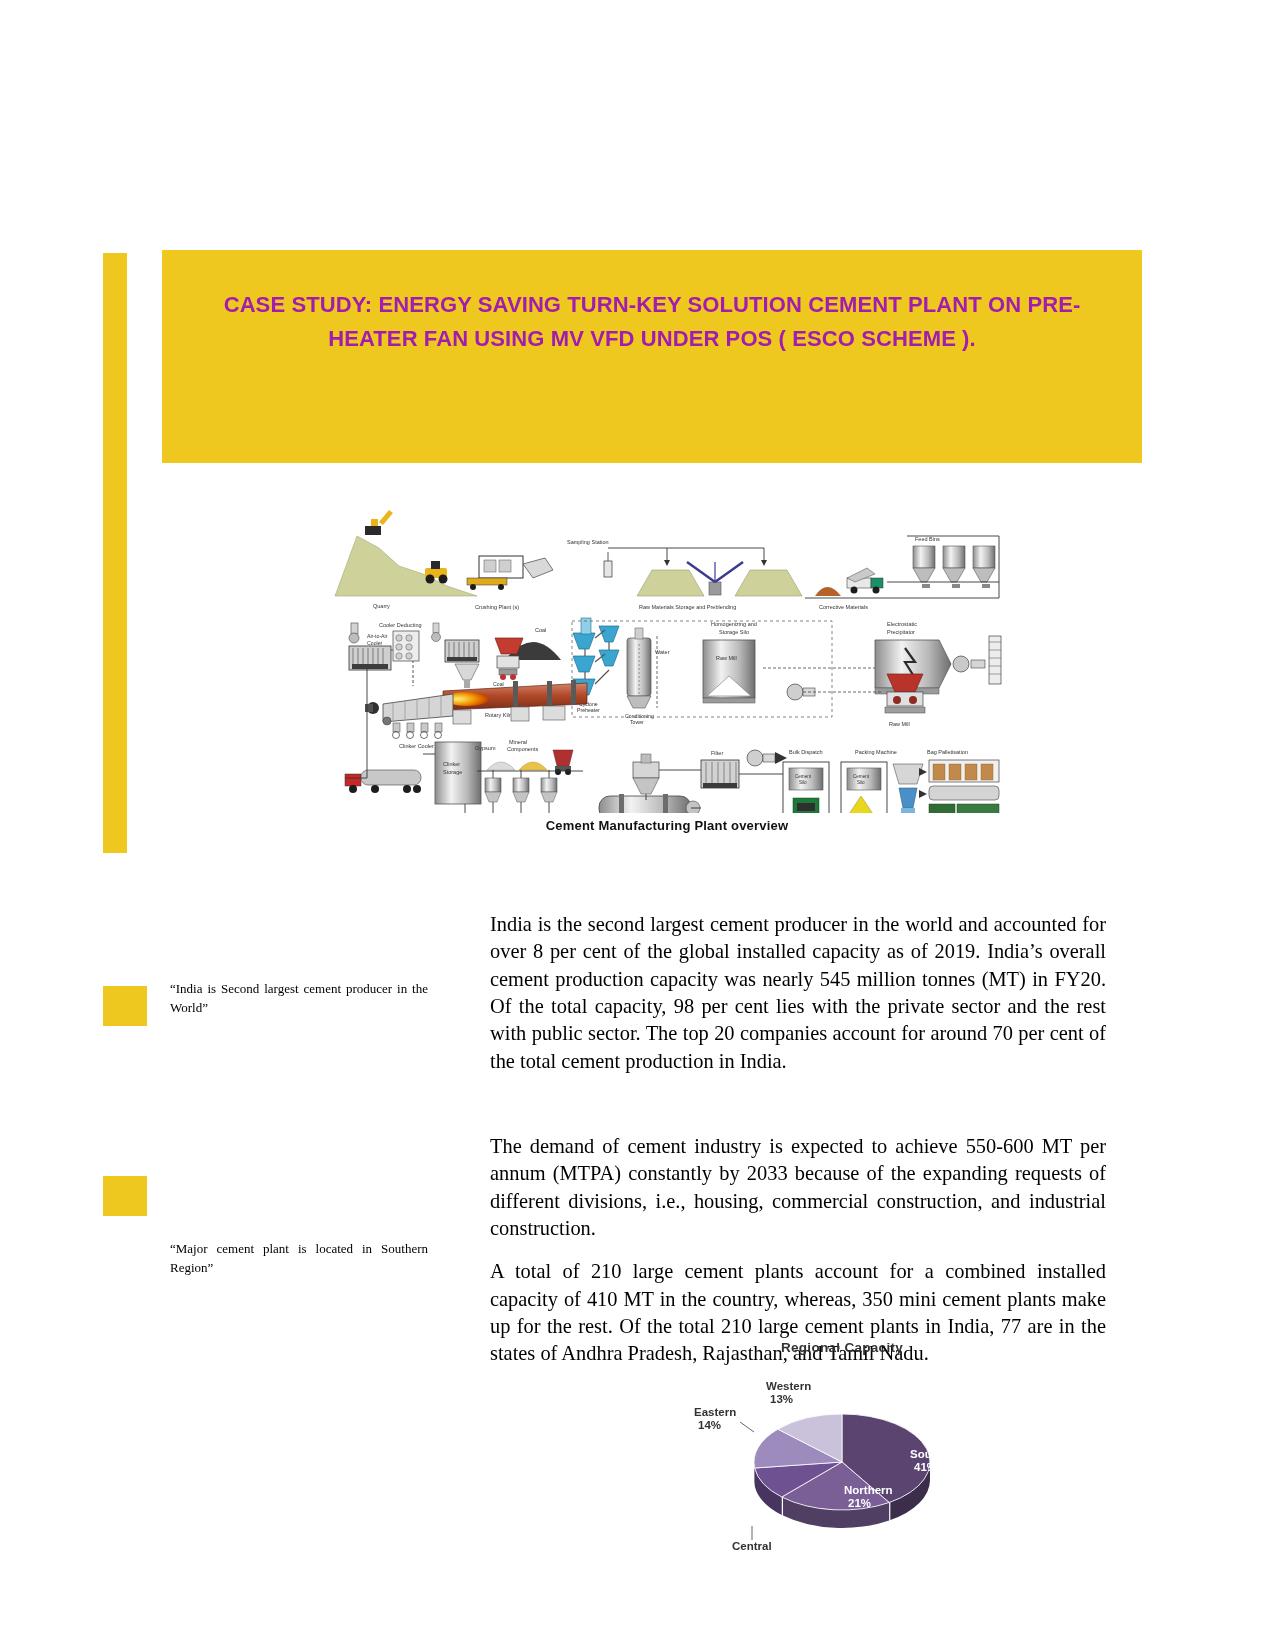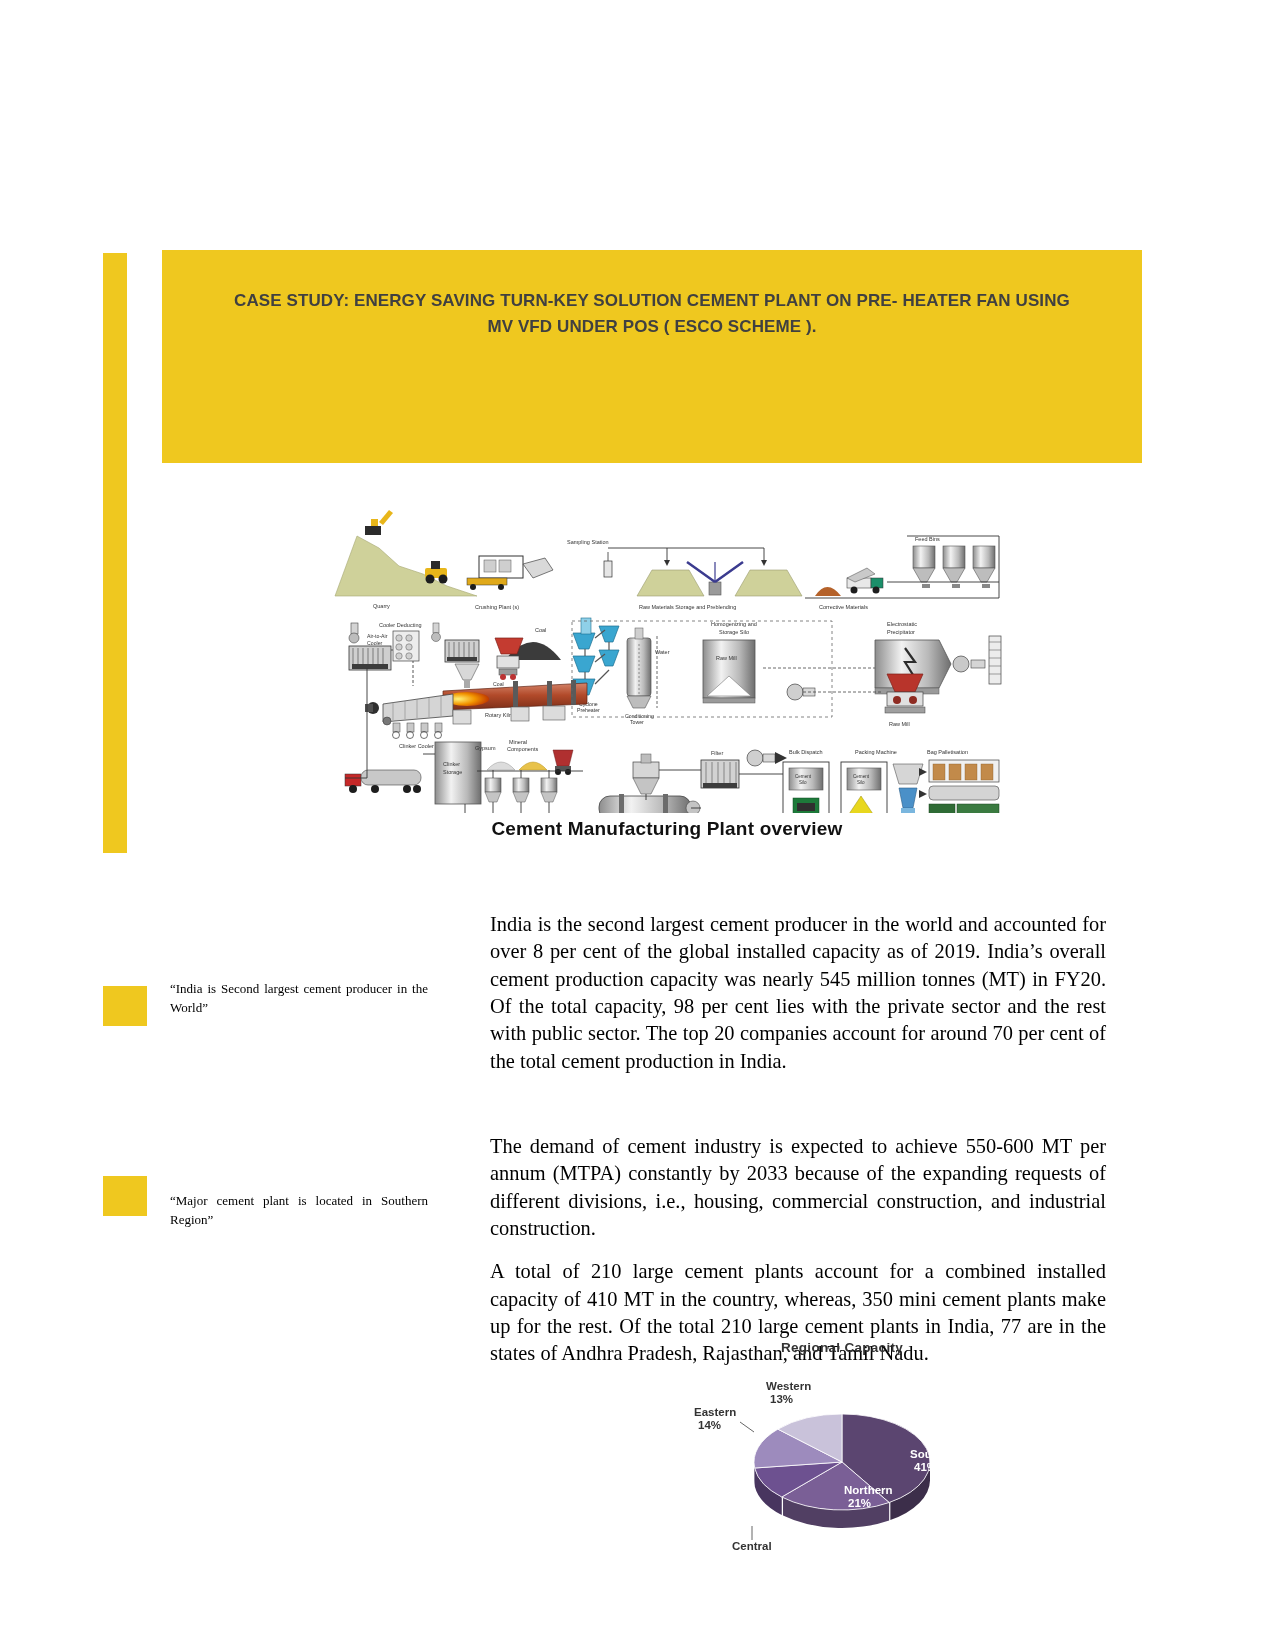--- a/index.html
+++ b/index.html
@@ -79,62 +79,62 @@
     top: 250px;
     width: 980px;
     height: 213px;
     background: #efc81f;
     box-sizing: border-box;
     padding: 38px 58px 0 58px;
   }
   .title-text {
     font-family: "Liberation Sans", sans-serif;
     font-weight: bold;
-    font-size: 17px;
+    font-size: 22px;
     line-height: 1.55;
     text-align: center;
-    color: #404040;
+    color: #a21caf;
     letter-spacing: 0.1px;
   }
 
   
   .diagram-wrap {
     position: absolute;
     left: 327px;
     top: 478px;
     width: 680px;
     height: 335px;
   }
   .diagram-svg { display: block; width: 680px; height: 335px; }
   .diagram-caption {
     position: absolute;
     left: 327px;
     top: 818px;
     width: 680px;
     text-align: center;
     font-family: "Liberation Sans", sans-serif;
     font-weight: bold;
-    font-size: 19px;
+    font-size: 13px;
     color: #111111;
     letter-spacing: 0.2px;
   }
 
   
   .quote {
     position: absolute;
     left: 170px;
     width: 258px;
     font-family: "Liberation Serif", serif;
     font-size: 13px;
     line-height: 1.45;
     text-align: justify;
     color: #000;
   }
   .quote-1 { top: 980px; }
-  .quote-2 { top: 1192px; }
+  .quote-2 { top: 1240px; }
 
   
   .body-col {
     position: absolute;
     left: 474px;
     top: 895px;
     width: 648px;
   }
   .summary-head {
     text-align: center;

